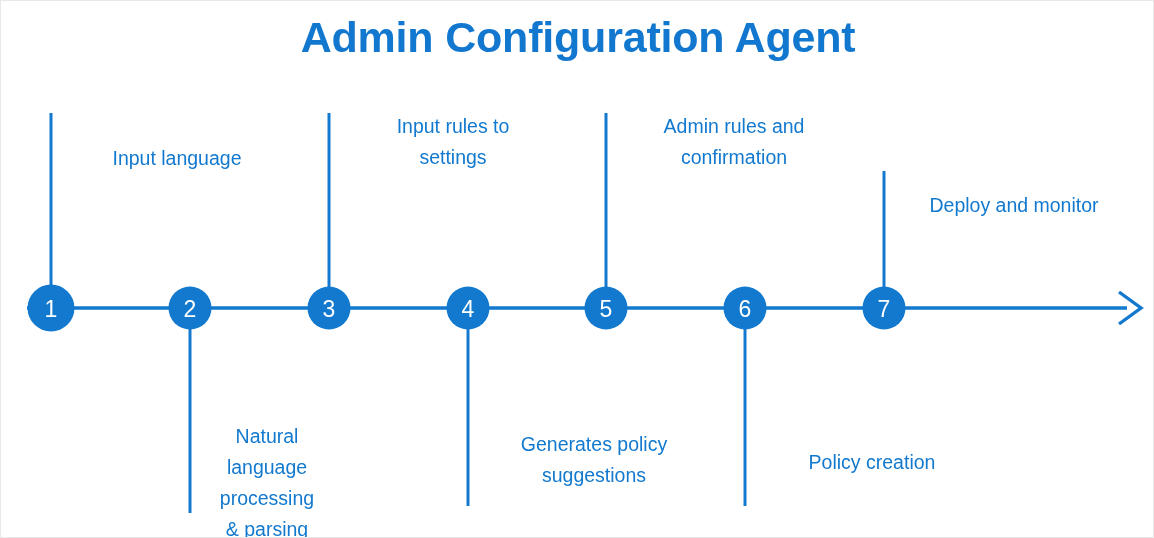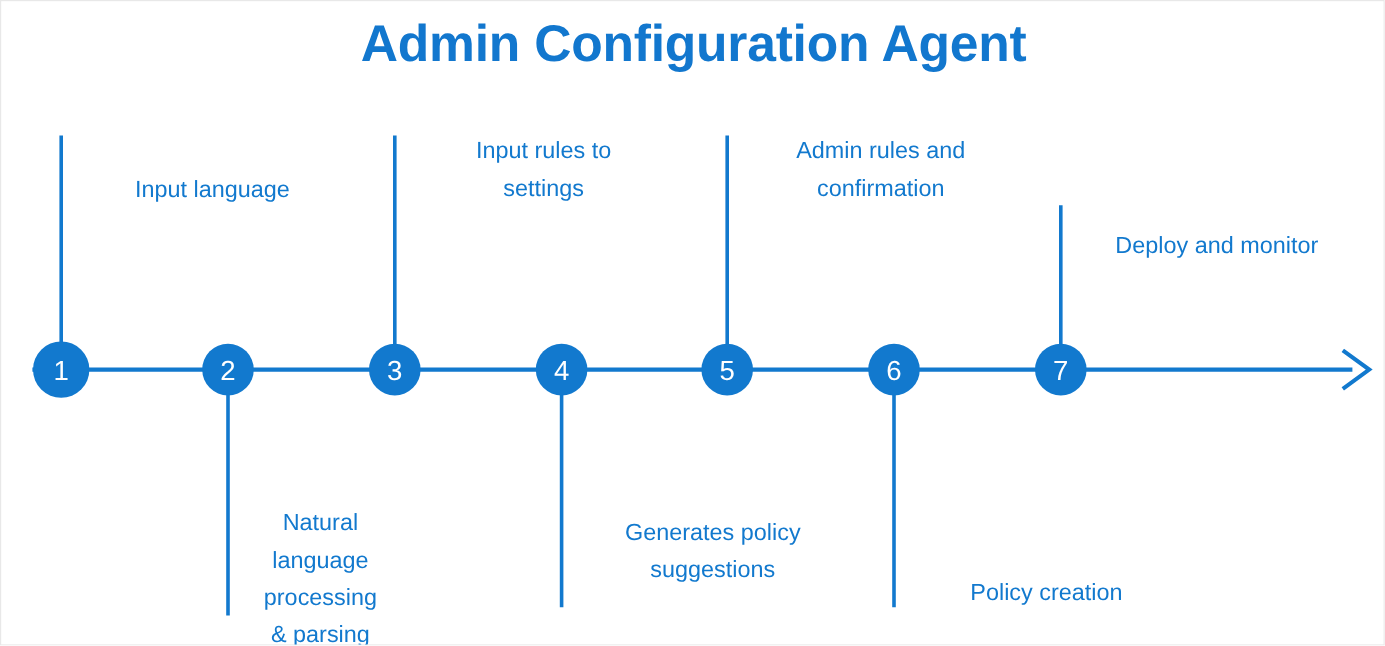--- a/index.html
+++ b/index.html
@@ -106,17 +106,17 @@
       <div class="step-label below" style="left: 186px; top: 420px; width: 160px;">Natural
 language
 processing
 &amp; parsing</div>
       <div class="step-label above" style="left: 357px; top: 110px; width: 190px;">Input rules to
 settings</div>
       <div class="step-label below" style="left: 493px; top: 428px; width: 200px;">Generates policy
 suggestions</div>
       <div class="step-label above" style="left: 627px; top: 110px; width: 212px;">Admin rules and
 confirmation</div>
-      <div class="step-label below" style="left: 771px; top: 478px; width: 200px;">Policy creation</div>
+      <div class="step-label below" style="left: 771px; top: 446px; width: 200px;">Policy creation</div>
       <div class="step-label above" style="left: 893px; top: 157px; width: 240px; margin-top: 32px;">Deploy and monitor</div>
     </div>
 
 </div>
 
 </body></html>

